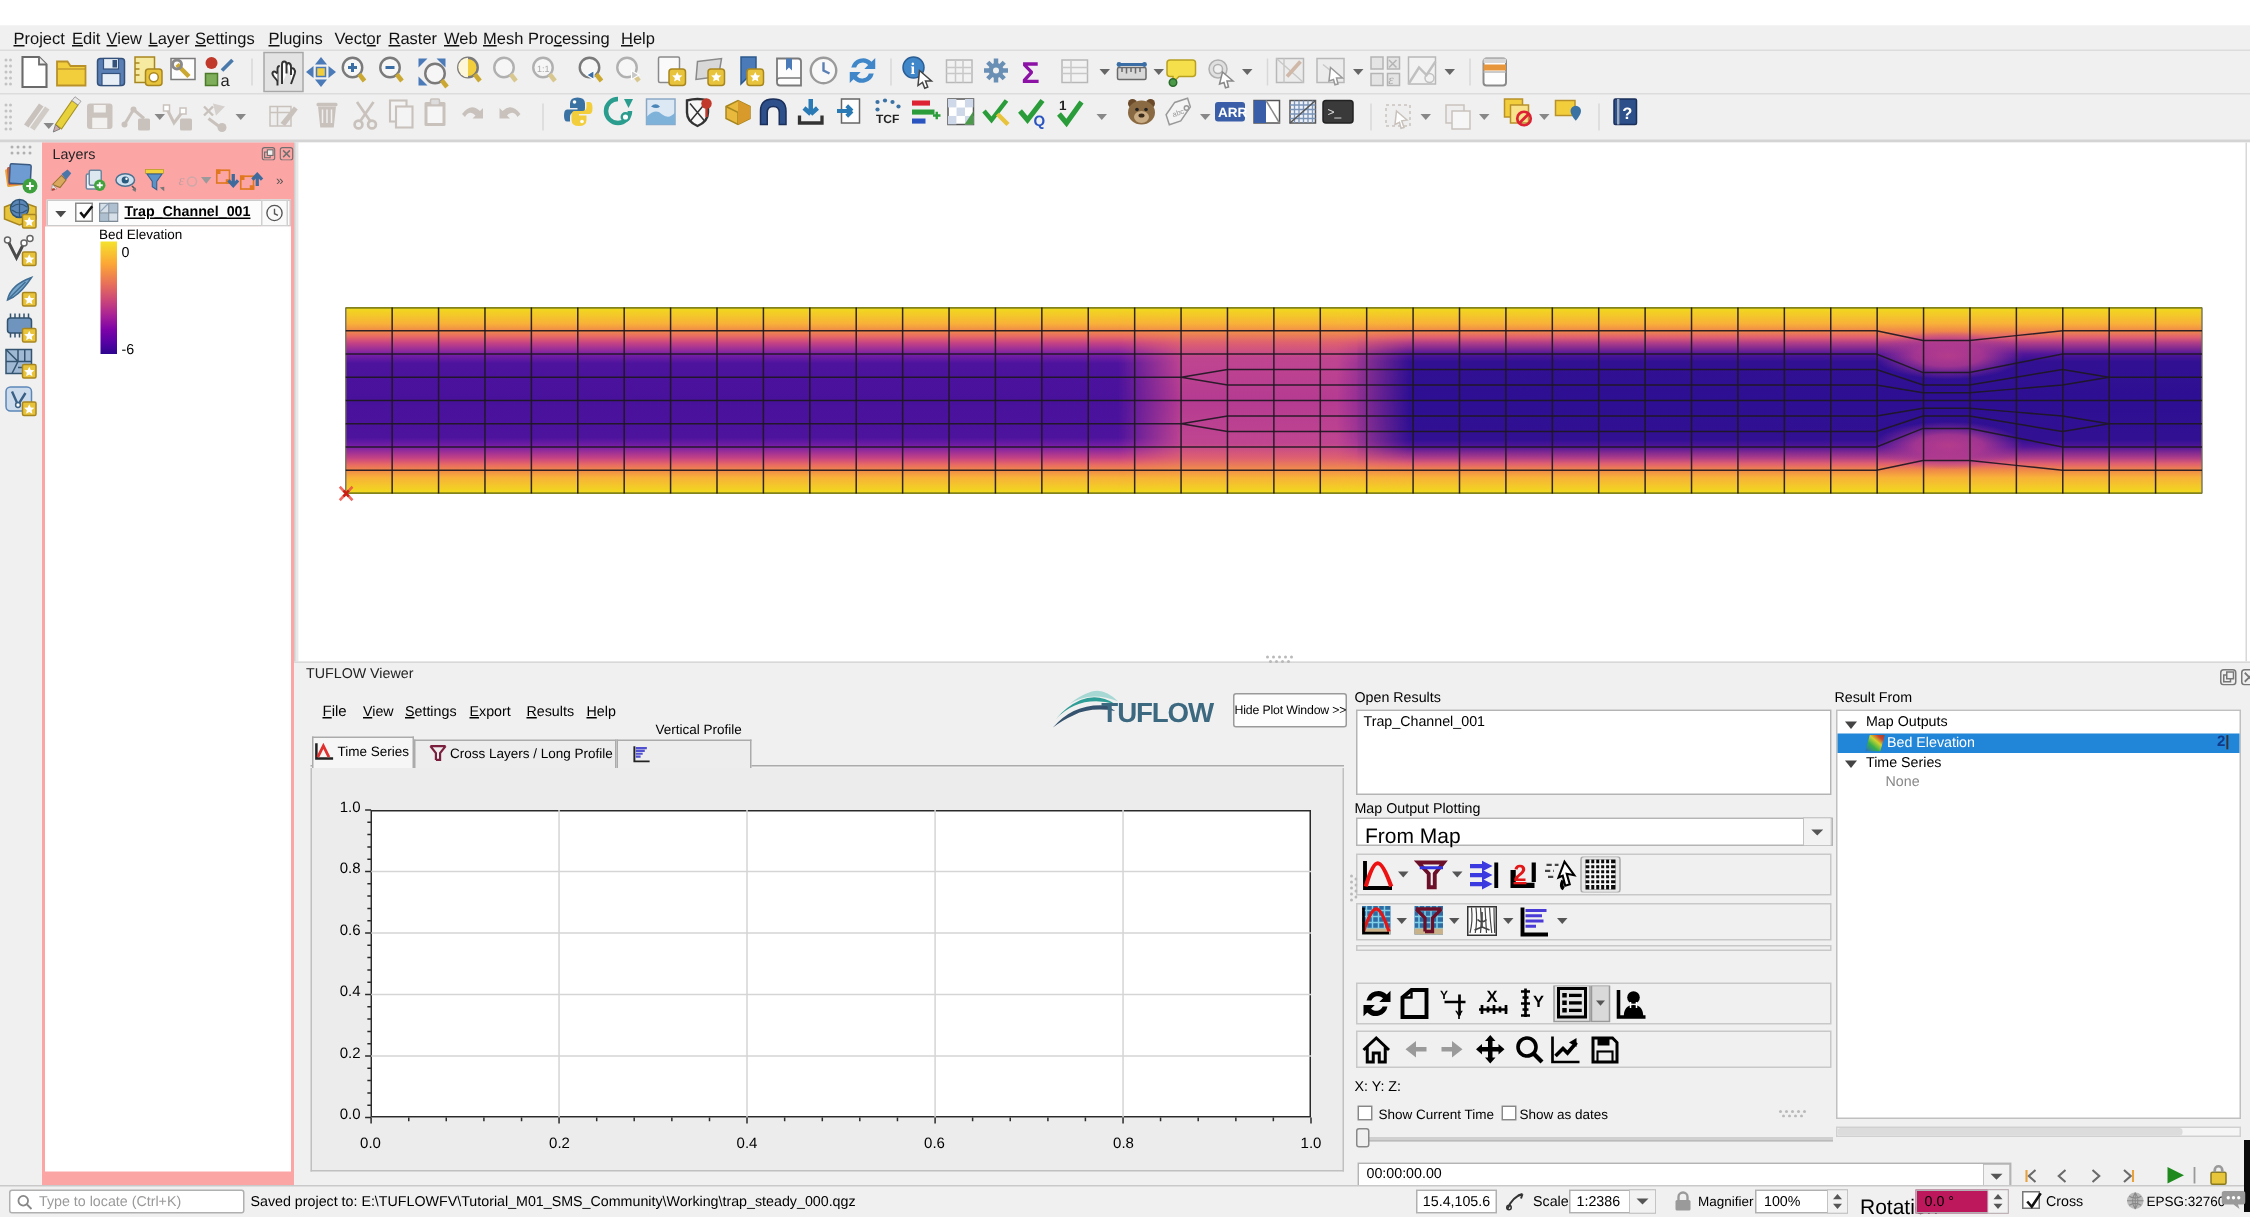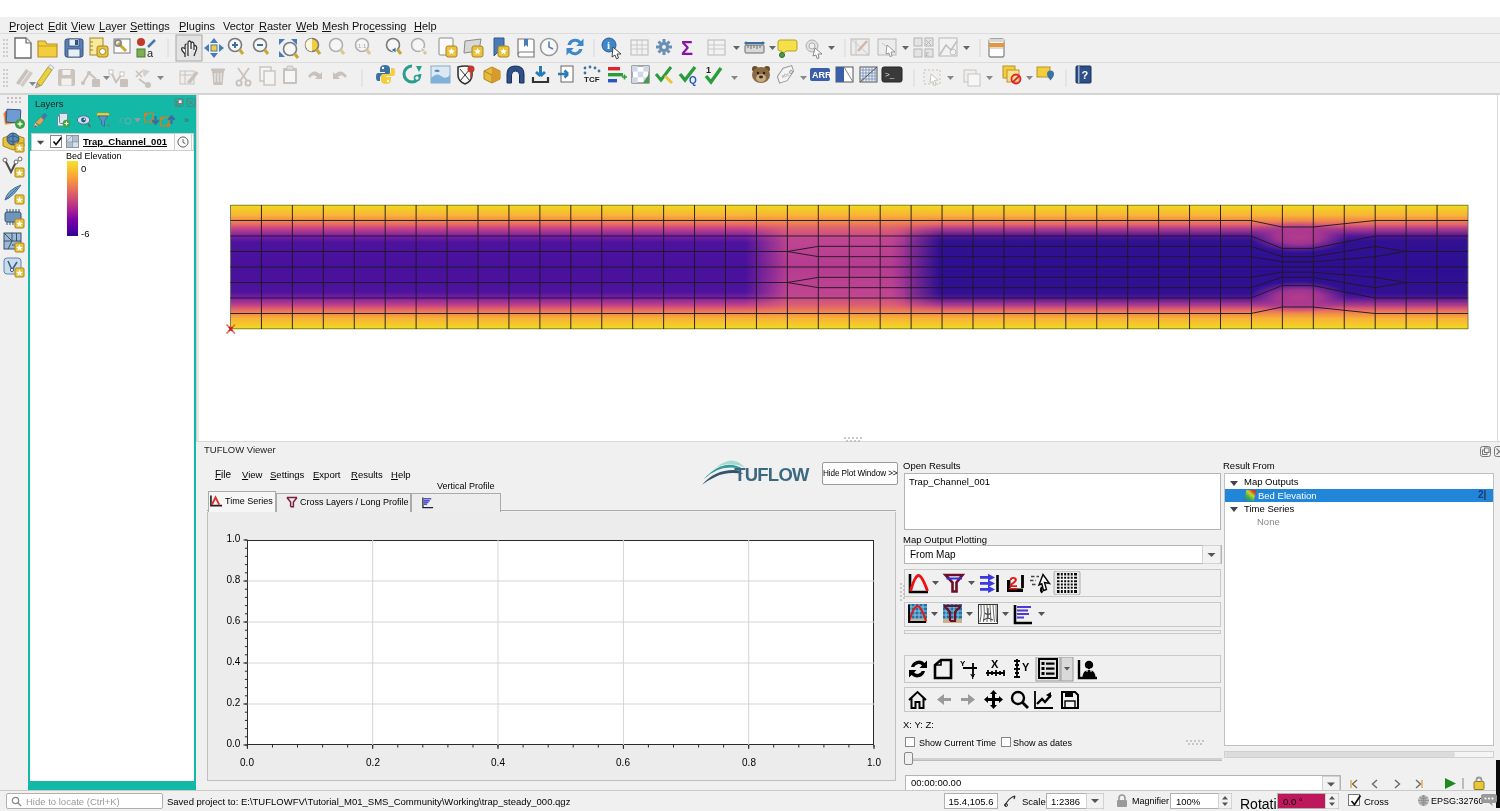--- a/index.html
+++ b/index.html
@@ -531,21 +531,21 @@
     <g transform="translate(3,162)">
       <rect x="1" y="1" width="17" height="16" rx="3" fill="#cddcec" stroke="#5b86b8"></rect>
       <path d="M5 4 L9 13 L14 5" fill="none" stroke="#3b6086" stroke-width="1.6"></path>
       <circle cx="9" cy="13" r="1.6" fill="#fff" stroke="#3b6086"></circle>
       <rect x="12" y="11" width="9" height="9" rx="1" fill="#e8c33c" stroke="#a8861f"></rect>
         <path d="M16.5 12.5 l1 2.2 2.4.2 -1.8 1.6 .5 2.4 -2.1-1.3 -2.1 1.3 .5-2.4 -1.8-1.6 2.4-.2 Z" fill="#fff"></path>
     </g>
   </svg>
 </div>
 
-<div id="layers" class="abs" style="left:28px;top:95px;width:168px;height:695px;background:#14b8a6">
+<div id="layers" class="abs" style="left:28px;top:95px;width:168px;height:695px;background:#fca5a5">
   <div class="abs" style="left:7px;top:3px;font-size:9.5px;color:#222">Layers</div>
 
   <svg class="abs" style="left:146px;top:3px" width="22" height="9" viewBox="0 0 28 12">
     <rect x="0.5" y="0.5" width="11" height="11" rx="2" fill="none" stroke="#707070"></rect>
     <rect x="2.5" y="4.5" width="5" height="5" fill="none" stroke="#707070" stroke-width="1"></rect>
     <rect x="5" y="2.5" width="5" height="5" fill="#f0f0f0" stroke="#707070" stroke-width="1"></rect>
     <rect x="16.5" y="0.5" width="11" height="11" rx="2" fill="none" stroke="#707070"></rect>
     <path d="M19 3 L25 9 M25 3 L19 9" stroke="#707070" stroke-width="1.3"></path>
   </svg>
 
@@ -765,21 +765,21 @@
 <div class="abs" style="left:167px;top:315px;width:20px;text-align:center;font-size:10px">0.2</div>
 <div class="abs" style="left:292px;top:315px;width:20px;text-align:center;font-size:10px">0.4</div>
 <div class="abs" style="left:417px;top:315px;width:20px;text-align:center;font-size:10px">0.6</div>
 <div class="abs" style="left:543px;top:315px;width:20px;text-align:center;font-size:10px">0.8</div>
 <div class="abs" style="left:668px;top:315px;width:20px;text-align:center;font-size:10px">1.0</div>
 <div class="abs" style="left:707px;top:18px;font-size:9.5px">Open Results</div>
 <div class="box" style="left:708px;top:31px;width:317px;height:57px"></div>
 <div class="abs" style="left:713px;top:34px;font-size:9.5px">Trap_Channel_001</div>
 <div class="abs" style="left:707px;top:92px;font-size:9.5px">Map Output Plotting</div>
 <div class="box" style="left:708px;top:103px;width:318px;height:19px"></div>
-<div class="abs" style="left:714px;top:107px;font-size:10px">From Map</div>
+<div class="abs" style="left:714px;top:107px;font-size:14px">From Map</div>
 <svg class="abs" style="left:1006px;top:103px" width="19" height="19" viewBox="0 0 19 19">
       <rect x="0" y="0" width="19" height="19" fill="#f2f2f2" stroke="#b4b4b4"></rect>
       <path d="M5.5 8 l4 4 4-4 Z" fill="#555"></path>
     </svg>
 <div class="frame" style="left:708px;top:127px;width:317px;height:28px;background:#f0f0f0"></div>
 <div class="frame" style="left:708px;top:160px;width:317px;height:25px;background:#f0f0f0"></div>
 <div class="frame" style="left:708px;top:188px;width:317px;height:4px;background:#f0f0f0"></div>
 <div class="frame" style="left:708px;top:213px;width:317px;height:28px;background:#f0f0f0"></div>
 <div class="frame" style="left:708px;top:245px;width:317px;height:25px;background:#f0f0f0"></div>
 <svg class="abs" style="left:710px;top:129px" width="315" height="24" viewBox="0 0 315 24">
@@ -1026,21 +1026,21 @@
       <circle cx="16" cy="5" r="1"></circle>
     </g>
   </svg>
 
 <div id="status" class="abs" style="left:0;top:790px;width:1500px;height:21px;background:#f0f0f0;border-top:1px solid #c9c9c9;box-sizing:border-box">
 <div class="abs" style="left:6px;top:2px;width:157px;height:16px;background:#fff;border:1px solid #b0b0b0;border-radius:2px;box-sizing:border-box"></div>
 <svg class="abs" style="left:11px;top:5px" width="11" height="11" viewBox="0 0 11 11">
       <circle cx="4.5" cy="4.5" r="3.2" fill="none" stroke="#888" stroke-width="1.2"></circle>
       <path d="M7 7 L10 10" stroke="#888" stroke-width="1.2"></path>
     </svg>
-<div class="abs" style="left:26px;top:5px;font-size:9.5px;color:#9a9a9a">Hide to locate (Ctrl+K)</div>
+<div class="abs" style="left:26px;top:5px;font-size:9.5px;color:#9a9a9a">Type to locate (Ctrl+K)</div>
 <div class="abs" style="left:167px;top:5px;font-size:9.5px">Saved project to: E:\TUFLOWFV\Tutorial_M01_SMS_Community\Working\trap_steady_000.qgz</div>
 <div class="abs" style="left:946px;top:5px;font-size:9.5px">Coordinate</div>
 <div class="abs" style="left:944px;top:2px;width:54px;height:16px;background:#fff;border:1px solid #b0b0b0;box-sizing:border-box;font-size:9.5px;text-align:center;line-height:15px">15.4,105.6</div>
 <svg class="abs" style="left:1003px;top:3px" width="14" height="14" viewBox="0 0 14 14">
       <path d="M2 12 Q5 4 12 2 M12 2 l-3 1 M12 2 l-1 3" stroke="#333" stroke-width="1.3" fill="none"></path>
       <circle cx="3" cy="11" r="1.5" fill="none" stroke="#333"></circle>
     </svg>
 <div class="abs" style="left:1022px;top:5px;font-size:9.5px">Scale</div>
 <div class="abs" style="left:1046px;top:2px;width:58px;height:16px;background:#fff;border:1px solid #b0b0b0;box-sizing:border-box;font-size:9.5px;padding:2px 0 0 4px">1:2386</div>
 <svg class="abs" style="left:1086px;top:2px" width="18" height="16" viewBox="0 0 18 16">

